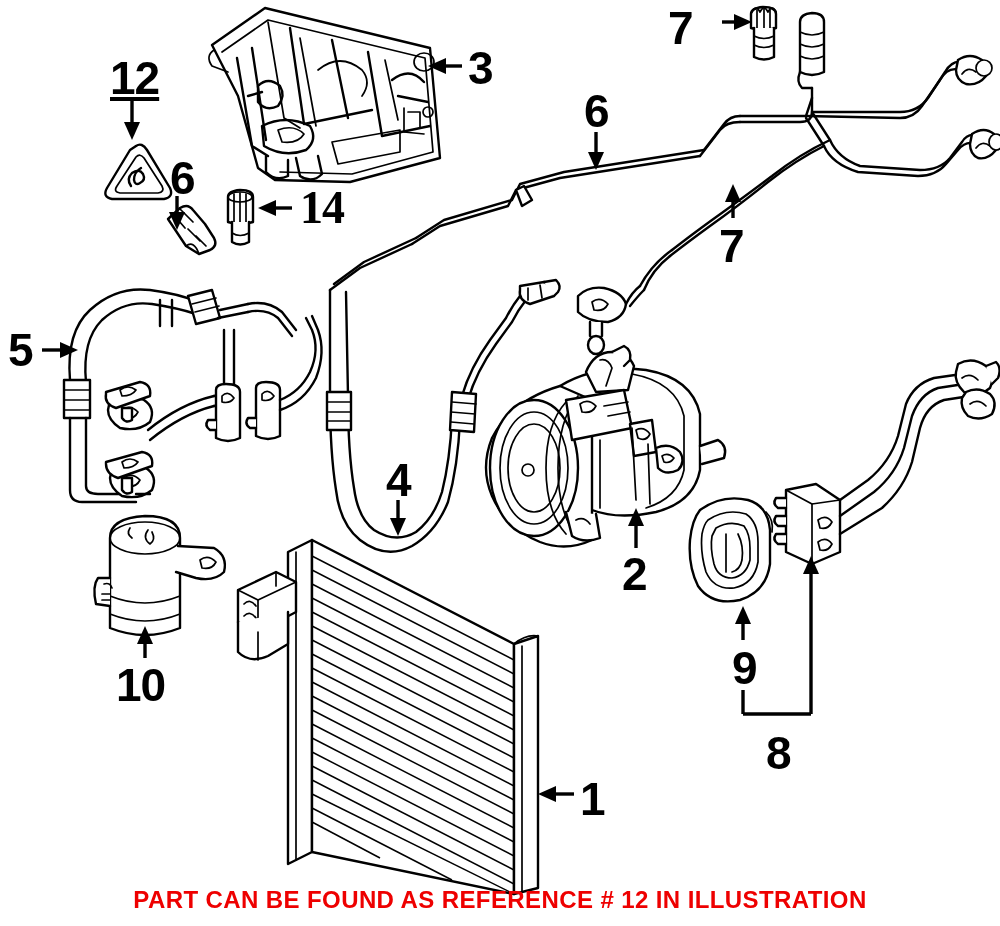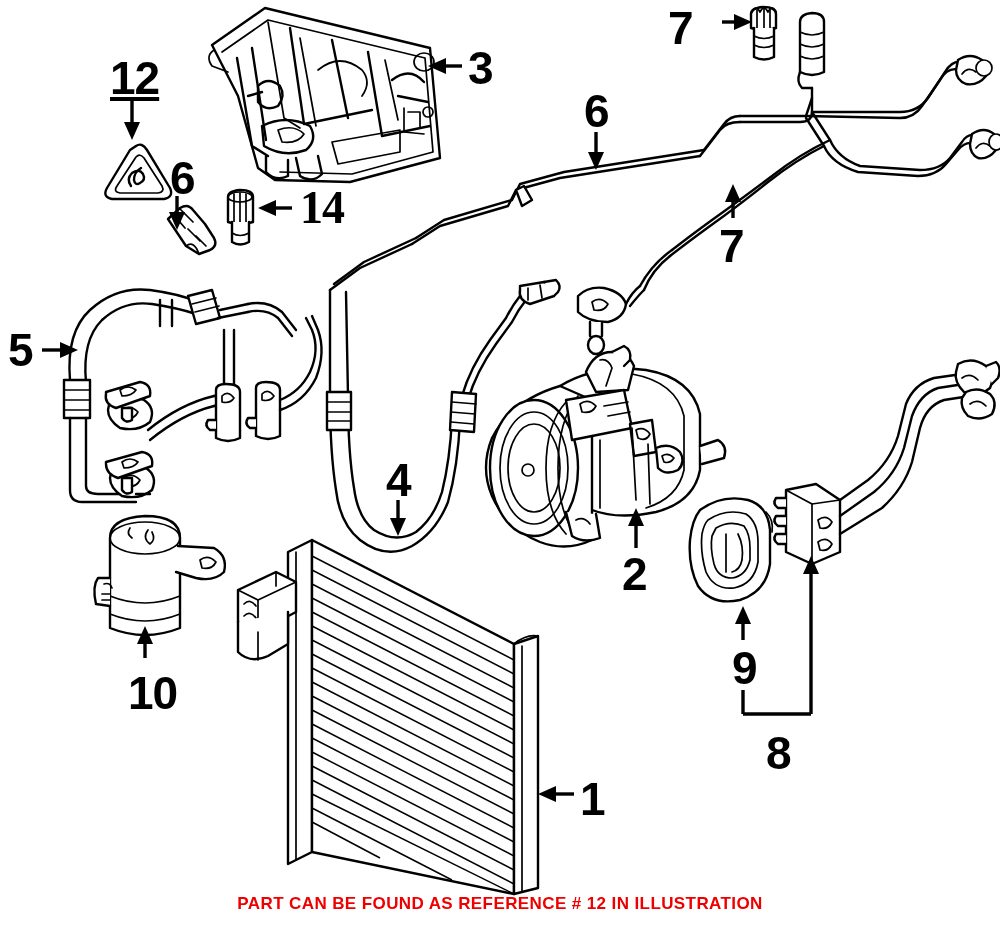--- a/index.html
+++ b/index.html
@@ -35,21 +35,21 @@
     letter-spacing: -1px;
     user-select: none;
   }
   #footer-note {
     position: absolute;
     left: 0;
     bottom: 12px;
     width: 1000px;
     text-align: center;
     font-family: "Liberation Sans", sans-serif;
-    font-size: 17px;
+    font-size: 24px;
     font-weight: 700;
     color: #ee0000;
     letter-spacing: 0.4px;
     white-space: nowrap;
   }
 </style>
 </head>
 <body>
 
 <div id="canvas">
@@ -473,21 +473,21 @@
 
   <div class="callout-label" style="left:580px; top:776px;">1</div>
   <div class="callout-label" style="left:622px; top:551px;">2</div>
   <div class="callout-label" style="left:468px; top:45px;">3</div>
   <div class="callout-label" style="left:386px; top:457px;">4</div>
   <div class="callout-label" style="left:8px; top:327px;">5</div>
   <div class="callout-label" style="left:584px; top:88px;">6</div>
   <div class="callout-label" style="left:719px; top:223px;">7</div>
   <div class="callout-label" style="left:766px; top:730px;">8</div>
   <div class="callout-label" style="left:732px; top:645px;">9</div>
-  <div class="callout-label" style="left:128px; top:662px;margin-top:8px;">10</div>
+  <div class="callout-label" style="left:116px; top:662px;">10</div>
   <div class="callout-label" style="left:170px; top:155px;">6</div>
   <div class="callout-label" style="left:110px; top:55px;text-decoration:underline;">12</div>
   <div class="callout-label" style="left:668px; top:5px;">7</div>
   <div class="callout-label" style="left:300px; top:185px;font-family:Liberation Serif, serif;">14</div>
 
   <div id="footer-note">PART CAN BE FOUND AS REFERENCE # 12 IN ILLUSTRATION</div>
 
 </div>
 
 </body></html>

